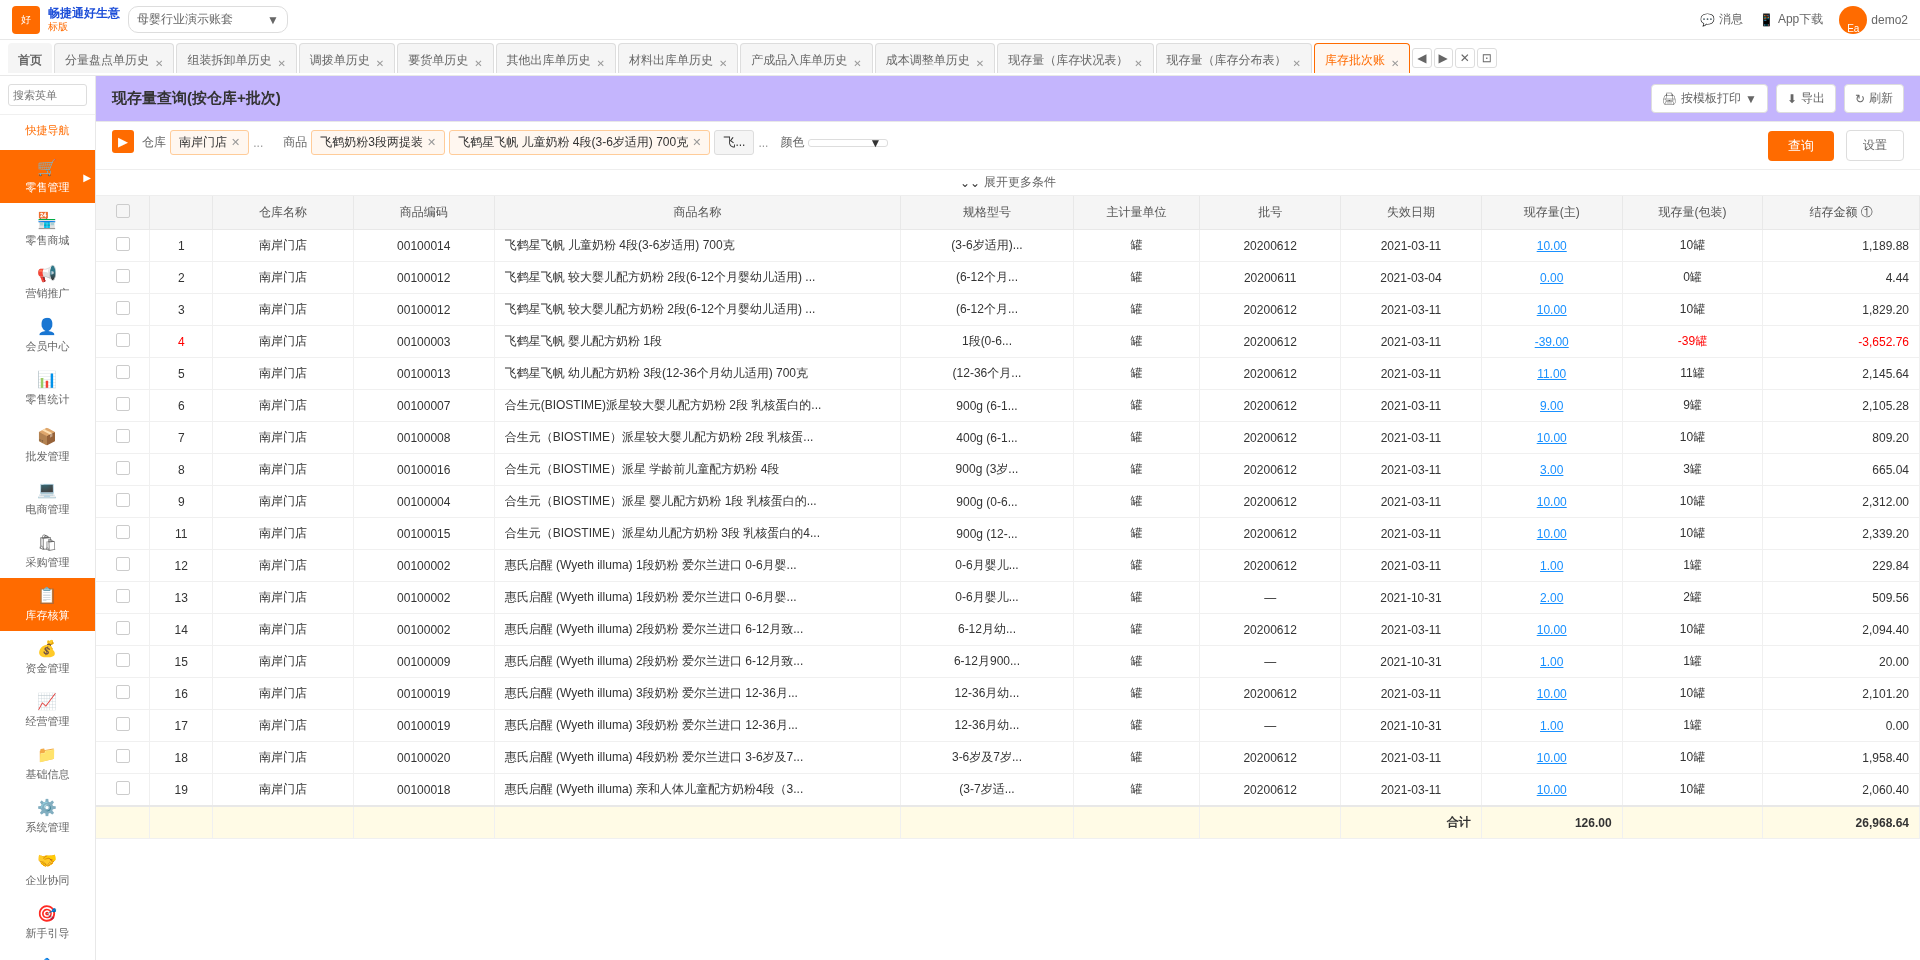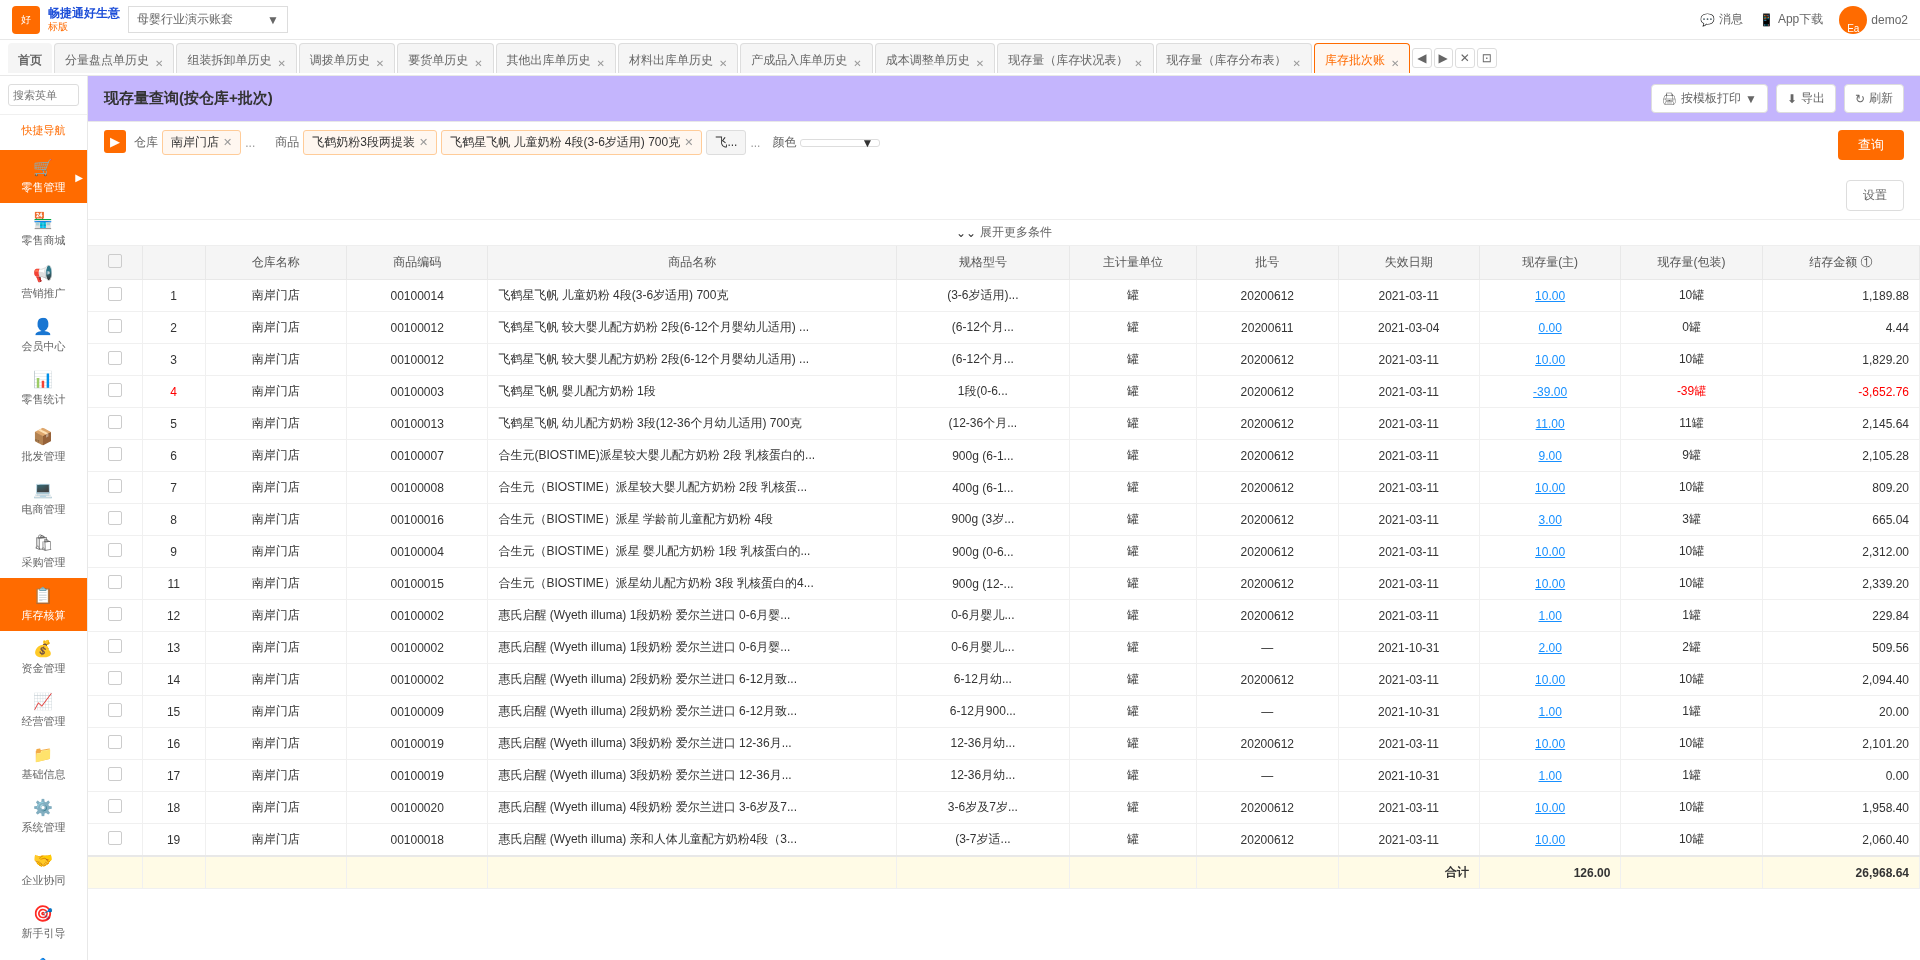--- a/index.html
+++ b/index.html
@@ -2,39 +2,39 @@
 <html><head>
   <meta charset="utf-8">
   <style>
     * { margin: 0; padding: 0; box-sizing: border-box; }
     body { font-family: 'Microsoft YaHei', Arial, sans-serif; font-size: 12px; background: #f5f5f5; color: #333; width: 1920px; height: 960px; overflow: hidden; }
 
     
     .top-header { background: #fff; height: 40px; display: flex; align-items: center; padding: 0 12px; border-bottom: 1px solid #e8e8e8; justify-content: space-between; }
     .top-header-left { display: flex; align-items: center; gap: 8px; }
     .logo-icon { width: 28px; height: 28px; background: #ff6b00; border-radius: 4px; display: flex; align-items: center; justify-content: center; color: #fff; font-size: 10px; }
-    .store-selector { display: flex; align-items: center; gap: 4px; padding: 4px 8px; border: 1px solid #ddd; border-radius: 0; cursor: pointer; font-size: 12px; color: #666; min-width: 160px; justify-content: space-between; }
+    .store-selector { display: flex; align-items: center; gap: 4px; padding: 4px 8px; border: 1px solid #ddd; border-radius: 10px; cursor: pointer; font-size: 12px; color: #666; min-width: 160px; justify-content: space-between; }
     .top-header-right { display: flex; align-items: center; gap: 16px; }
     .top-right-item { display: flex; align-items: center; gap: 4px; color: #666; font-size: 12px; cursor: pointer; }
     .avatar { width: 28px; height: 28px; border-radius: 50%; background: #ff6b00; color: #fff; display: flex; align-items: flex-end; justify-content: center; font-size: 10px; }
 
     
     .tab-bar { background: #fff; height: 36px; display: flex; align-items: center; padding: 0 8px; border-bottom: 1px solid #e8e8e8; overflow: hidden; gap: 2px; }
     .tab-item { display: flex; align-items: flex-end; gap: 4px; padding: 4px 10px; border-radius: 4px 4px 0 0; cursor: pointer; font-size: 12px; white-space: nowrap; border: 1px solid transparent; border-bottom: none; height: 30px; }
     .tab-item.active { background: #fff7f0; border-color: #ff6b00; color: #ff6b00; }
     .tab-item:not(.active) { color: #666; background: #f5f5f5; border-color: #ddd; }
     .tab-close { font-size: 10px; color: #999; margin-left: 2px; }
     .tab-home { color: #ff6b00; background: none; border: none; font-weight: bold; }
     .tab-nav-btn { background: none; border: 1px solid #ddd; border-radius: 3px; cursor: pointer; padding: 2px 4px; color: #666; font-size: 12px; }
 
     
     .main-layout { display: flex; height: calc(960px - 76px); }
 
     
-    .sidebar { width: 88px; background: #fff; border-right: 1px solid #e8e8e8; display: flex; flex-direction: column; overflow-y: auto; }
+    .sidebar { width: 96px; background: #fff; border-right: 1px solid #e8e8e8; display: flex; flex-direction: column; overflow-y: auto; }
     .sidebar-item { display: flex; flex-direction: column; align-items: center; padding: 8px 4px; cursor: pointer; color: #666; font-size: 11px; gap: 3px; }
     .sidebar-icon { font-size: 16px; }
     .sidebar-search { padding: 8px; border-bottom: 1px solid #f0f0f0; }
     .sidebar-search input { width: 100%; border: 1px solid #ddd; border-radius: 3px; padding: 4px; font-size: 11px; }
     .sidebar-quick { padding: 8px 4px; font-size: 11px; color: #ff6b00; text-align: center; cursor: pointer; }
     .sidebar-divider { height: 1px; background: #f0f0f0; margin: 2px 0; }
 
     
     .content-area { flex: 1; display: flex; flex-direction: column; overflow: hidden; }
 
@@ -290,25 +290,25 @@
         </div>
         <span class="filter-more">...</span>
 
         <span class="filter-label" style="margin-left:8px;">颜色</span>
 
         <div style="border:1px solid #ddd;border-radius:3px;padding:3px 24px 3px 8px;position:relative;min-width:80px;cursor:pointer;">
           <span style="position:absolute;right:6px;top:50%;transform:translateY(-50%);">▼</span>
         </div>
       </div>
 
-      <div style="display:flex;flex-direction:column;justify-content:space-between;align-items:flex-end;gap:20px;">
+      <div style="display:flex;justify-content:space-between;align-items:flex-end;gap:4px;">
         <div style="display:flex;align-items:center;gap:4px;">
           <button class="btn-query">查询</button>
         </div>
-        <div style="display:flex;align-items:center;gap:4px;">
+        <div style="display:flex;align-items:center;gap:4px;margin-left:8px;">
           <button class="btn-set">设置</button>
         </div>
       </div>
     </div>
 
     <div style="background:#fff;border-bottom:1px solid #eee;display:flex;align-items:center;justify-content:center;padding:4px;">
       <span>⌄⌄</span>
       <span style="font-size:12px;color:#666;margin-left:4px;">展开更多条件</span>
     </div>
 

